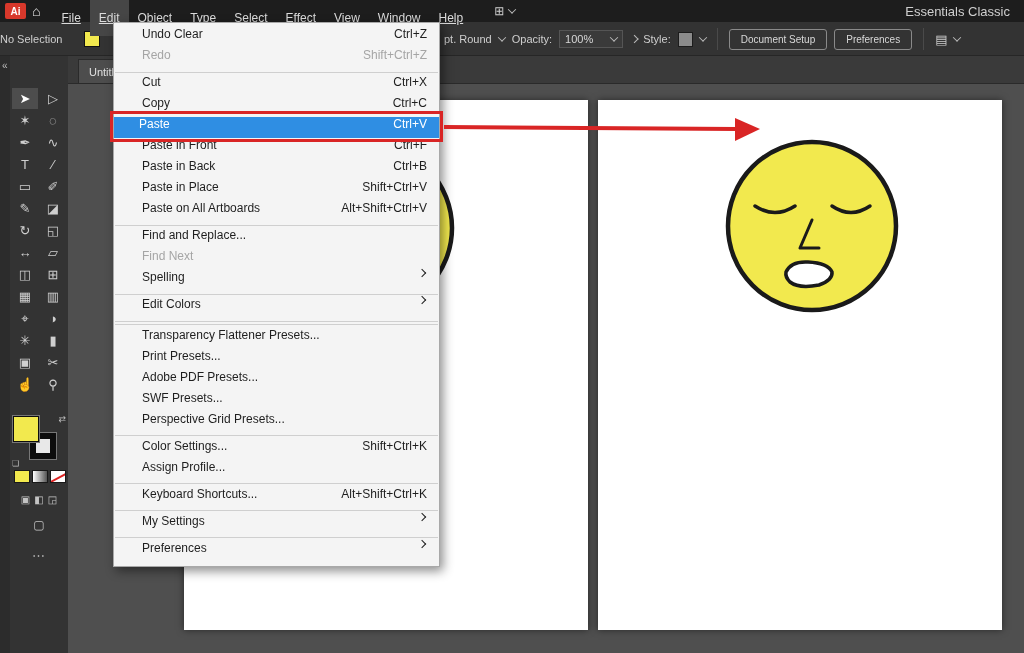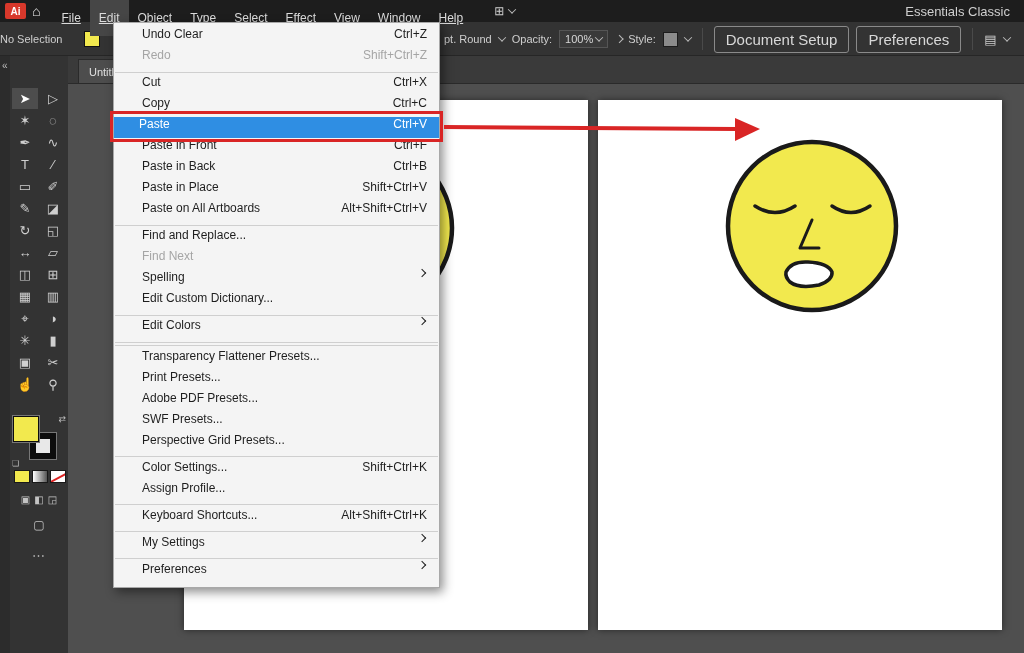--- a/index.html
+++ b/index.html
@@ -23,24 +23,24 @@
   .chev-down  { transform:rotate(45deg) translate(-1px,-1px); }
   .chev-right { transform:rotate(-45deg) translate(1px,1px); }
 
   
   .controlbar { position:absolute; top:22px; left:0; right:0; height:34px; background:#333333;
                 border-bottom:1px solid #262626; color:#d8d8d8; font-size:11px; display:flex; align-items:center; z-index:40; }
   .sel-status { color:#cfcfcf; }
   .fill-chip { width:16px; height:16px; background:#f2e94e; border:1px solid #111; margin-left:22px; }
   .cb-right { position:absolute; left:444px; top:0; height:34px; display:flex; align-items:center; gap:7px; }
   .cb-label { color:#cfcfcf; }
-  .cb-field { display:flex; align-items:center; gap:3px; border:1px solid #555; padding:2px 5px; background:#3a3a3a; }
+  .cb-field { display:flex; align-items:center; gap:18px; border:1px solid #555; padding:2px 5px; background:#3a3a3a; }
   .style-swatch { width:15px; height:15px; background:#8b8b8b; border:1px solid #1c1c1c; }
   .v-sep { width:1px; height:22px; background:#4a4a4a; margin:0 4px; }
-  .cb-btn { font-family:inherit; font-size:15px; color:#d8d8d8; background:transparent;
+  .cb-btn { font-family:inherit; font-size:10px; color:#d8d8d8; background:transparent;
             border:1px solid #8a8a8a; border-radius:3px; padding:4px 11px; }
   .cb-icon { font-size:13px; color:#cfcfcf; }
 
   
   .left-strip { position:absolute; top:56px; left:0; width:10px; bottom:0; background:#2c2c2c; z-index:30; }
   .collapse { position:absolute; top:4px; left:2px; color:#bdbdbd; font-size:10px; }
   .toolbar-panel { position:absolute; top:56px; left:10px; width:58px; bottom:0; background:#333333; z-index:30; }
   .tools { position:absolute; top:32px; left:0; width:58px; display:grid;
            grid-template-columns:26px 26px; gap:1px 2px; justify-content:center; }
   .tool { height:21px; display:flex; align-items:center; justify-content:center; color:#cfcfcf; font-size:13px; }
@@ -415,24 +415,20 @@
     <div class="mi disabled">
       <span class="mi-label">Find Next</span>
       <span class="mi-shortcut"></span>
     </div>
 
     <div class="mi submenu">
       <span class="mi-label">Spelling</span>
       <span class="mi-shortcut"></span>
     </div>
 
-    <div class="mi">
-      <span class="mi-label">Edit Custom Dictionary...</span>
-      <span class="mi-shortcut"></span>
-    </div>
 
     <div class="mi separator">
       
       
     </div>
 
     <div class="mi submenu">
       <span class="mi-label">Edit Colors</span>
       <span class="mi-shortcut"></span>
     </div>

